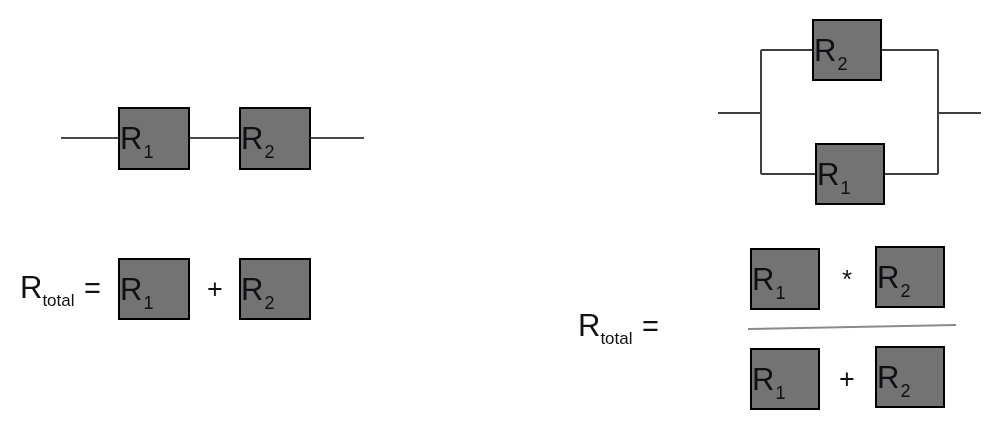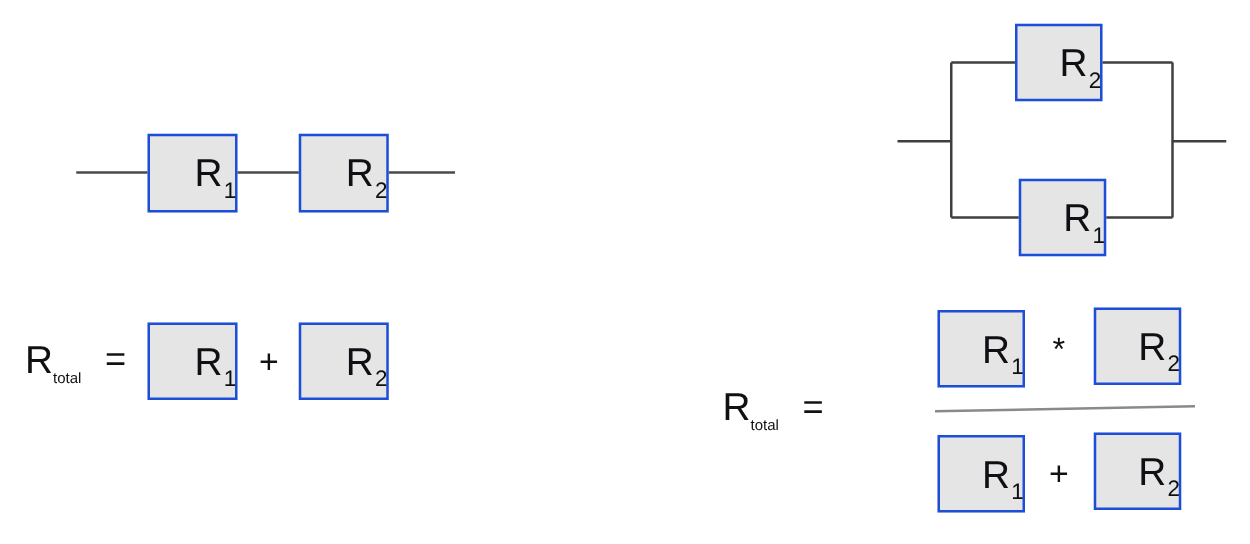--- a/index.html
+++ b/index.html
@@ -30,25 +30,25 @@
     width: 1000px;
     height: 435px;
     pointer-events: none;
   }
   .layer > * { pointer-events: auto; }
 
   
   .rbox {
     position: absolute;
     box-sizing: border-box;
-    border: 2px solid #1d4ed8;
-    background: #e5e5e5;
+    border: 2px solid #000000;
+    background: #737373;
     display: flex;
     align-items: center;
-    justify-content: flex-end;
+    justify-content: flex-start;
   }
   .rlabel {
     font-family: "Liberation Sans", "DejaVu Sans", sans-serif;
     font-size: 31px;
     line-height: 1;
     color: #0f0f14;
     letter-spacing: 0px;
     white-space: nowrap;
     display: inline-block;
   }
@@ -73,21 +73,21 @@
     font-size: 26px;
   }
   .rtotal {
     position: absolute;
     font-size: 31px;
     line-height: 1;
     color: #111111;
     white-space: nowrap;
   }
   .rtotal .sub {
-    font-size: 12px;
+    font-size: 17px;
     position: relative;
     top: 8px;
     left: 0px;
   }
   .eqsign {
     position: absolute;
     font-size: 29px;
     line-height: 1;
     color: #111111;
   }

